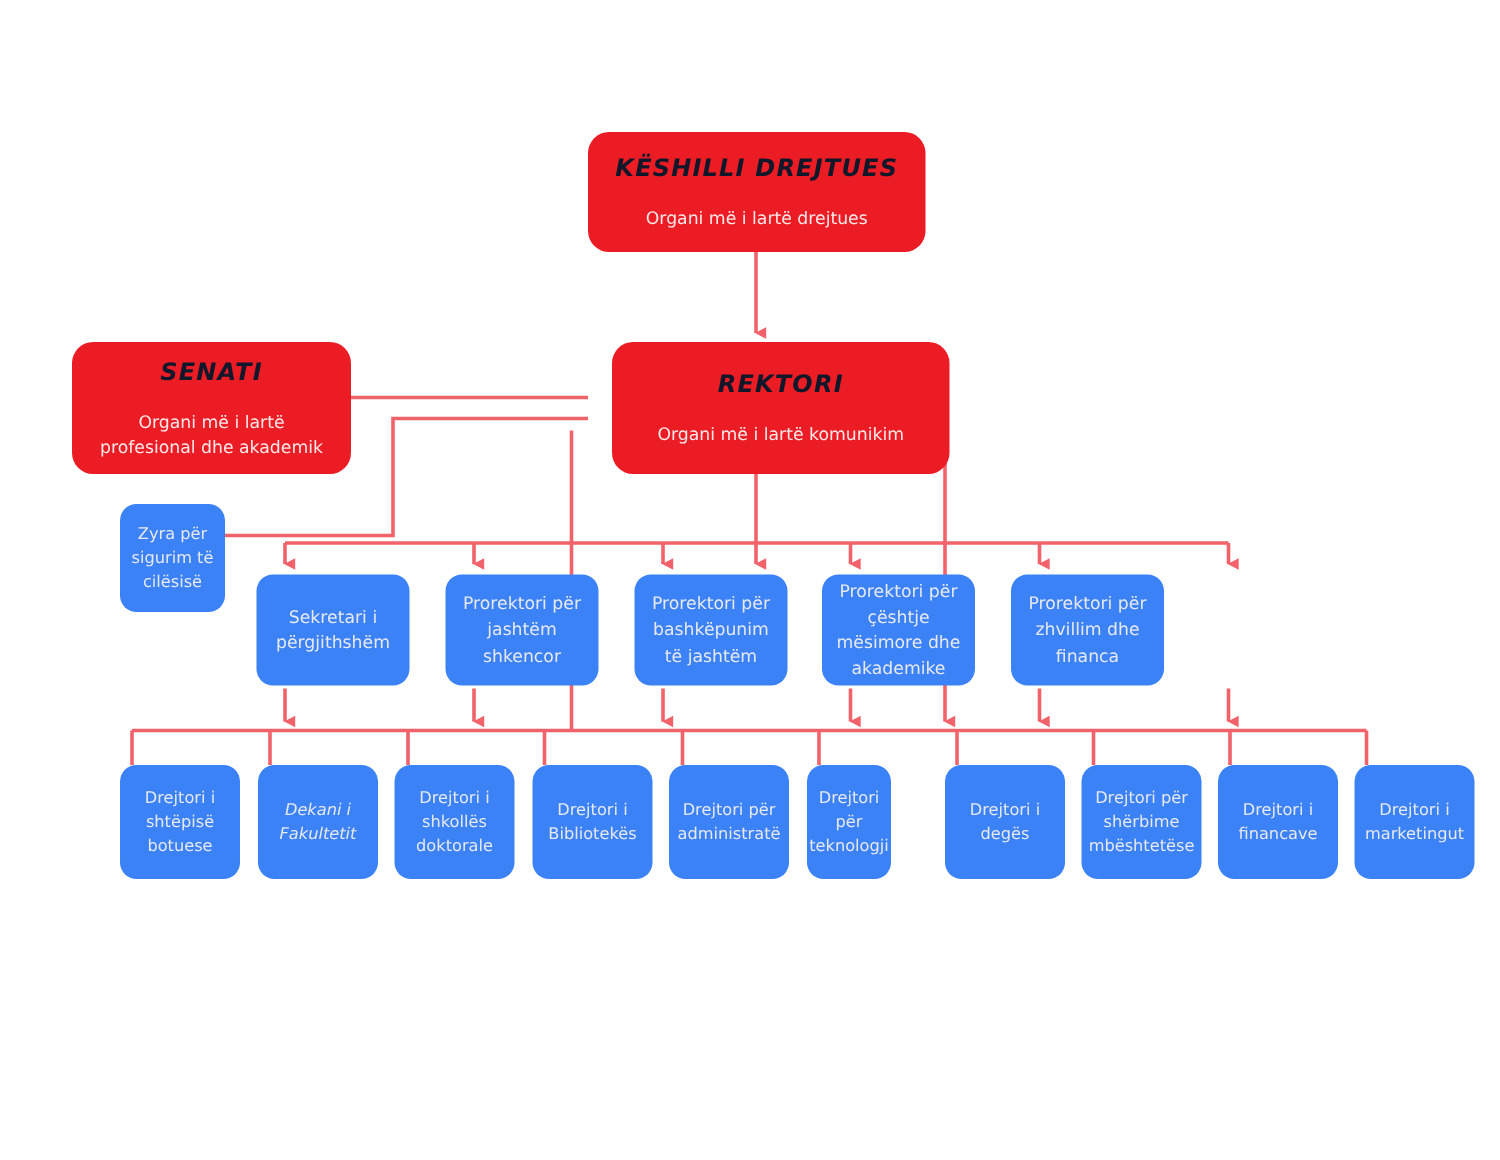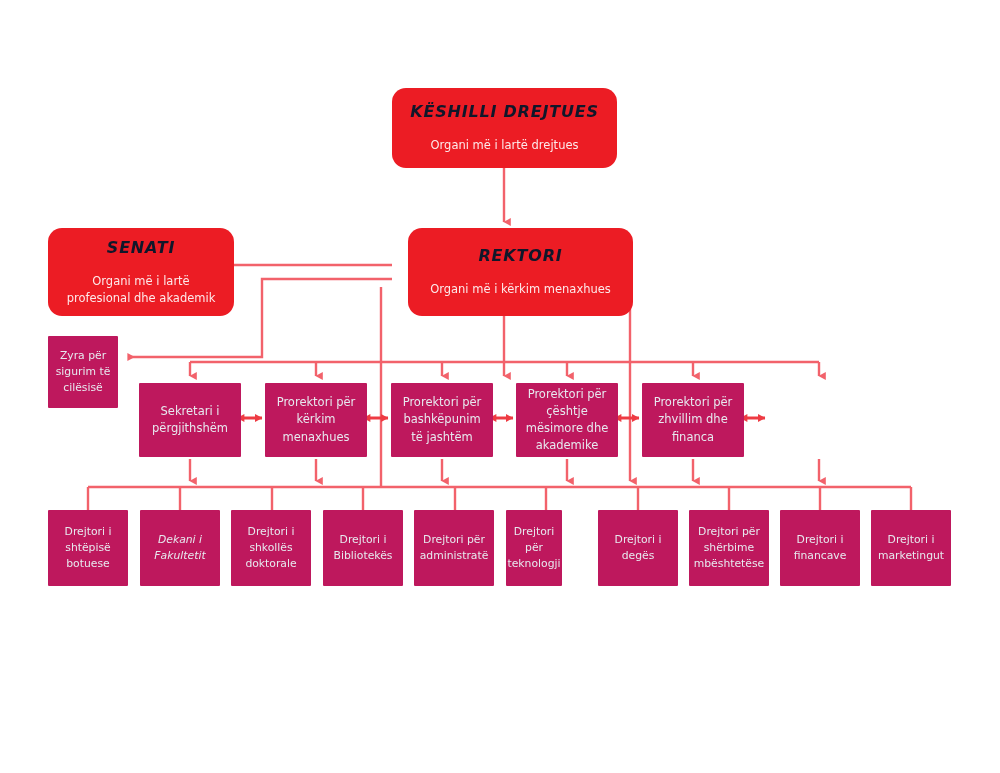--- a/index.html
+++ b/index.html
@@ -50,22 +50,23 @@
   }
   .node-primary .node-sub {
     margin-top: 15px;
     font-size: 11.5px;
     font-weight: normal;
     line-height: 1.45;
     color: #fde9ea;
     padding: 0 12px;
   }
   .node-unit {
-    background: #be185d;
-    border-radius: 1px;
+    background: #3b82f6;
+    border-radius: 11px;
+    margin-left: 32px;
   }
   .node-unit .node-title {
     font-size: 11.5px;
     font-weight: normal;
     line-height: 1.5;
     color: #e7e9ef;
     padding: 0 7px;
   }
   .node-small .node-title {
     font-size: 10.8px;
@@ -149,32 +150,32 @@
     <div class="node-sub">Organi më i lartë drejtues</div>
   </div>
 
   <div class="node node-primary" style="left:48px; top:228px; width:186px; height:88px;">
     <div class="node-title">SENATI</div>
     <div class="node-sub">Organi më i lartë profesional dhe akademik</div>
   </div>
 
   <div class="node node-primary" style="left:408px; top:228px; width:225px; height:88px;text-align:center;">
     <div class="node-title">REKTORI</div>
-    <div class="node-sub">Organi më i kërkim menaxhues</div>
+    <div class="node-sub">Organi më i lartë komunikim</div>
   </div>
 
   <div class="node node-unit node-small" style="left:48px; top:336px; width:70px; height:72px;">
     <div class="node-title">Zyra për sigurim të cilësisë</div>
   </div>
 
   <div class="node node-unit" style="left:139px; top:383px; width:102px; height:74px;">
     <div class="node-title">Sekretari i përgjithshëm</div>
   </div>
   <div class="node node-unit" style="left:265px; top:383px; width:102px; height:74px;">
-    <div class="node-title">Prorektori për kërkim menaxhues</div>
+    <div class="node-title">Prorektori për jashtëm shkencor</div>
   </div>
   <div class="node node-unit" style="left:391px; top:383px; width:102px; height:74px;">
     <div class="node-title">Prorektori për bashkëpunim të jashtëm</div>
   </div>
   <div class="node node-unit" style="left:516px; top:383px; width:102px; height:74px;">
     <div class="node-title">Prorektori për çështje mësimore dhe akademike</div>
   </div>
   <div class="node node-unit" style="left:642px; top:383px; width:102px; height:74px;">
     <div class="node-title">Prorektori për zhvillim dhe financa</div>
   </div>

